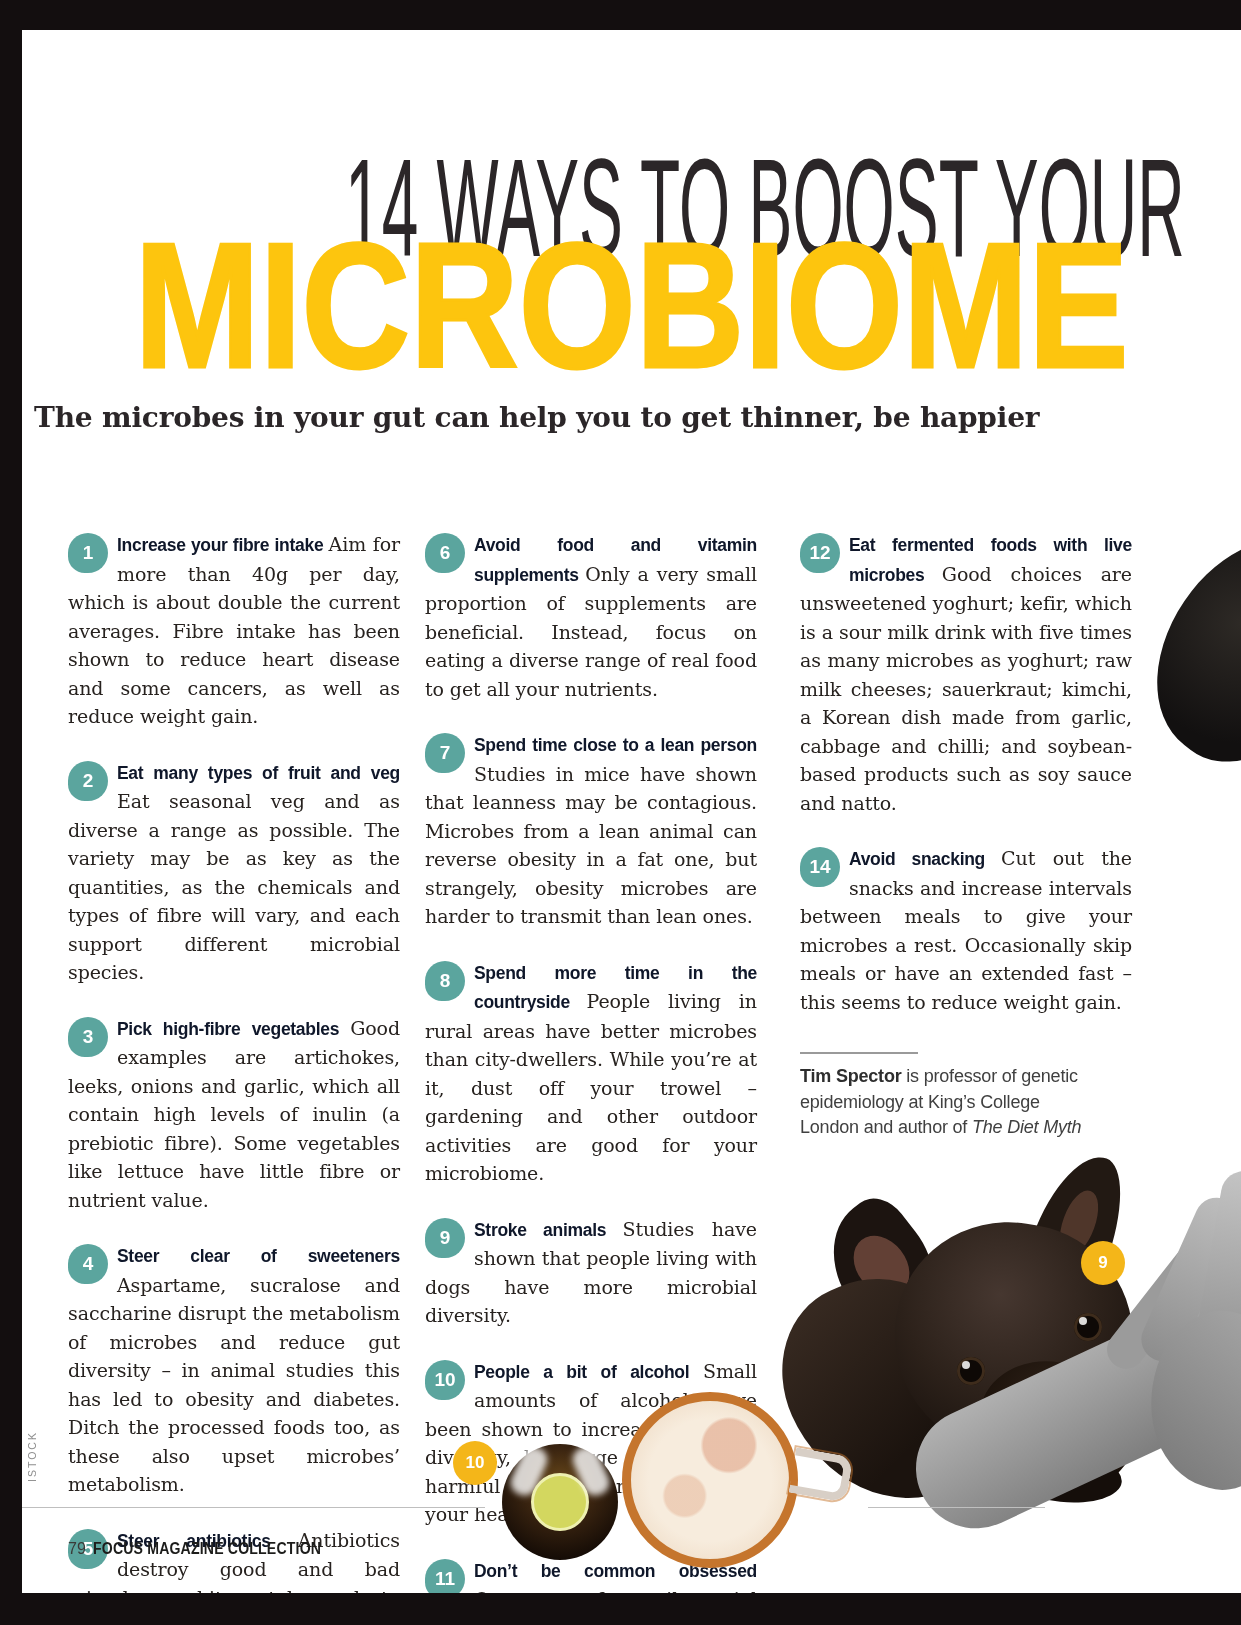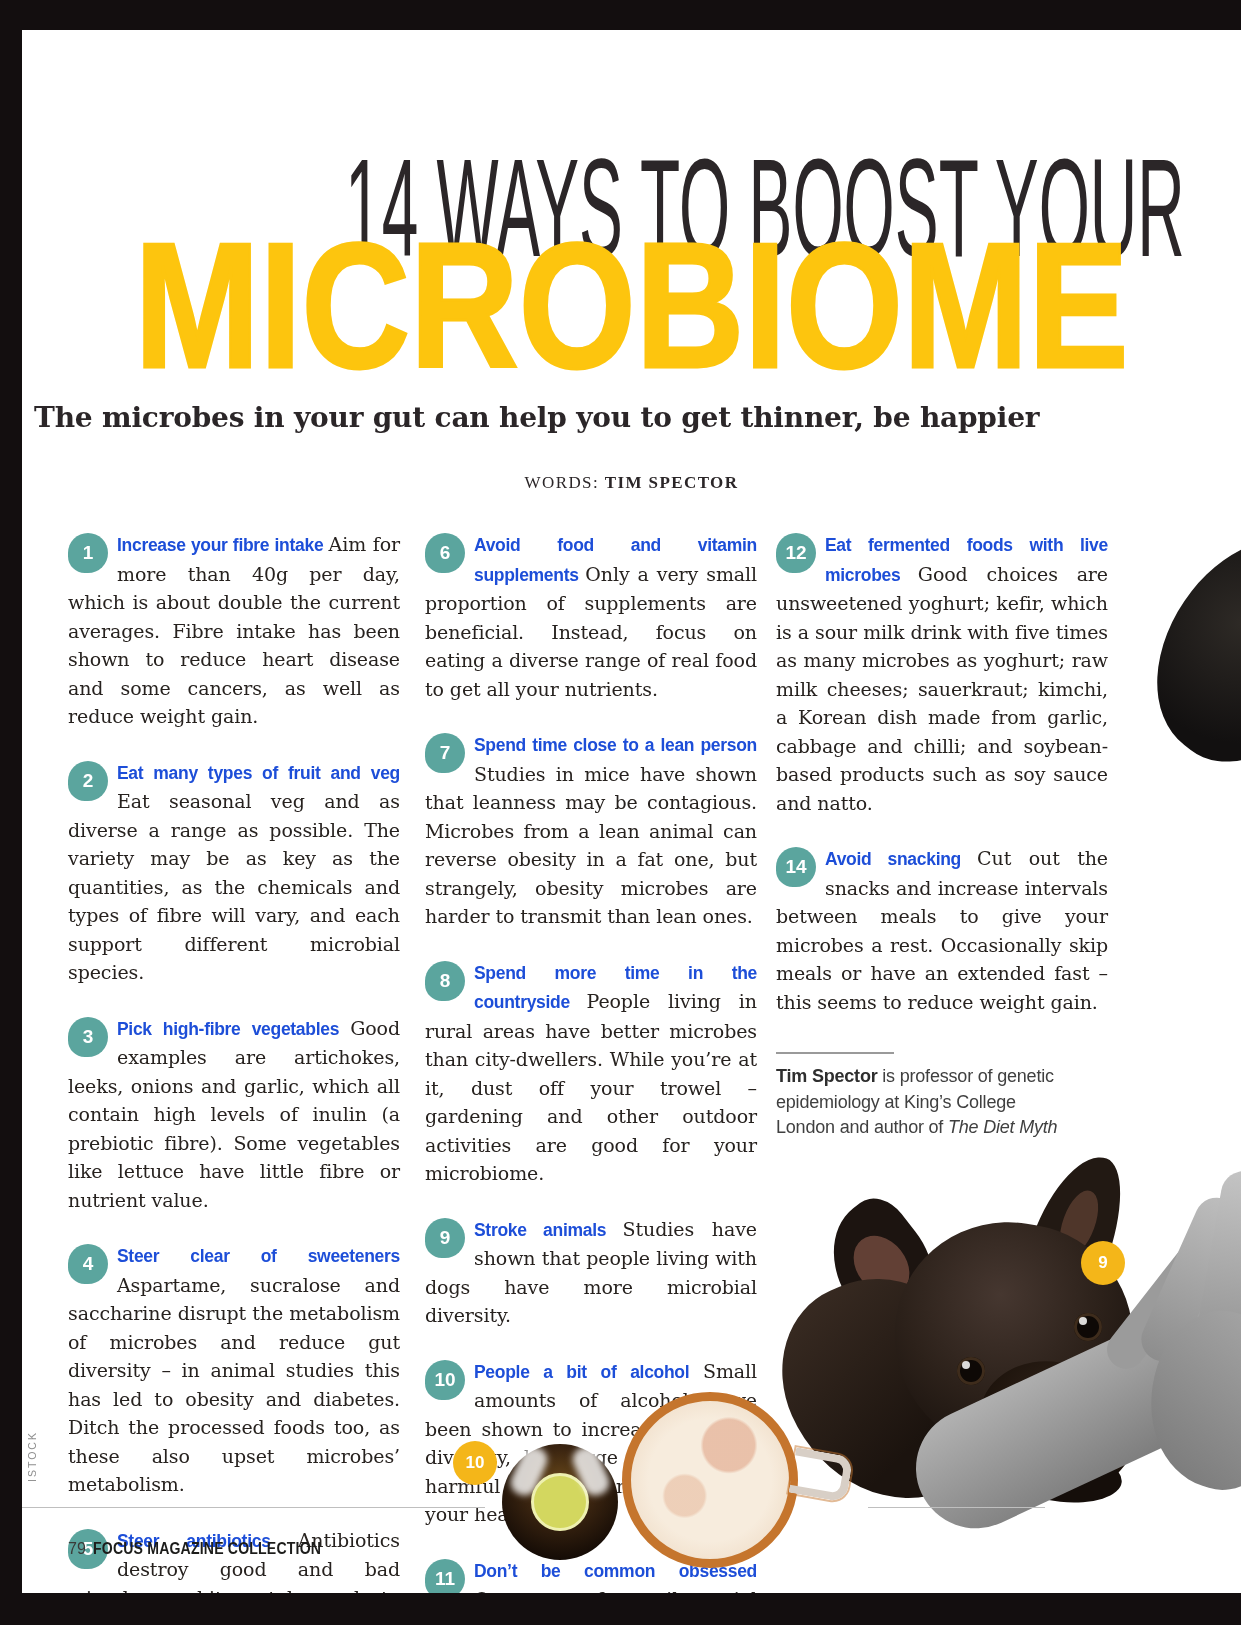--- a/index.html
+++ b/index.html
@@ -32,36 +32,36 @@
     font-size:28px;line-height:39px;color:#2b2628;letter-spacing:-.2px;
   }
   .byline{
     position:absolute;left:0;top:443px;width:100%;margin:0;text-align:center;
     font-family:"Liberation Serif",serif;font-size:17px;color:#2b2628;
     letter-spacing:1.4px;
   }
   .byline .name{font-weight:700;}
   
   .col{position:absolute;top:500px;width:332px;}
-  #col1{left:46px;} #col2{left:403px;} #col3{left:754px;}
+  #col1{left:46px;} #col2{left:403px;} #col3{left:778px;}
   .tip{margin:0 0 27px 0;overflow:visible;}
   .numwrap{float:left;width:49px;height:56px;}
   .num{
     display:block;width:40px;height:40px;margin-top:3px;border-radius:50% 50% 50% 42%;
     background:#5ba59e;color:#fff;text-align:center;line-height:40px;
     font-family:"Liberation Sans",sans-serif;font-weight:700;font-size:19px;
   }
   .tip p{
     margin:0;text-align:justify;
     font-family:"DejaVu Serif","Liberation Serif",serif;
     font-size:19px;line-height:28.5px;color:#27221f;letter-spacing:-.1px;
   }
   .th{
     font-family:"Liberation Sans",sans-serif;font-weight:700;
-    font-size:17.5px;letter-spacing:-.3px;color:#1d4ed8;
+    font-size:17.5px;letter-spacing:-.3px;color:#0f172a;
   }
   
   .bio-rule{width:118px;height:0;border-top:2px solid #9a9a9a;margin:36px 0 10px 0;}
   .bio{
     font-family:"Liberation Sans",sans-serif;font-size:18px;line-height:25.5px;
     color:#404040;letter-spacing:-.2px;width:300px;
   }
   .bio .bname{font-weight:700;color:#2e2e2e;}
   .bio em{font-style:italic;}
   
@@ -162,22 +162,20 @@
 </style>
 </head>
 <body>
 
 <div class="page">
 
   <div class="kicker">14 WAYS TO BOOST YOUR</div>
   <div class="main-title">MICROBIOME</div>
   <p class="standfirst"><span>The microbes in your gut can help you to get thinner, be happier</span><br>
   </p>
-  <p class="byline"><span>WORDS:</span>
-    <span class="name">TIM SPECTOR</span></p>
 
   <div class="col" id="col1">
       <div class="tip">
         <span class="numwrap">
           <span class="num">1</span>
         </span>
         <p><b class="th">Increase your fibre intake </b>Aim for more than 40g per day, which is about double the current averages. Fibre intake has been shown to reduce heart disease and some cancers, as well as reduce weight gain.</p>
       </div>
       <div class="tip">
         <span class="numwrap">

